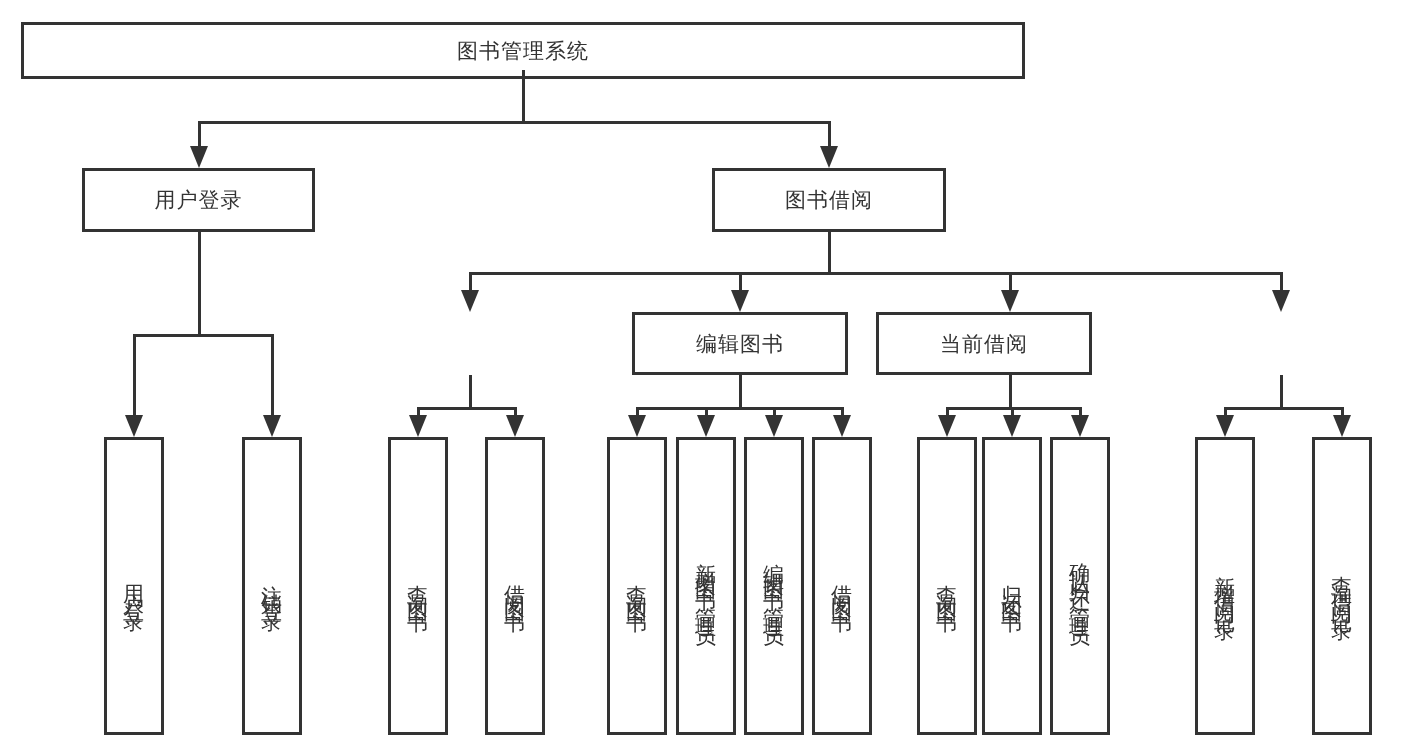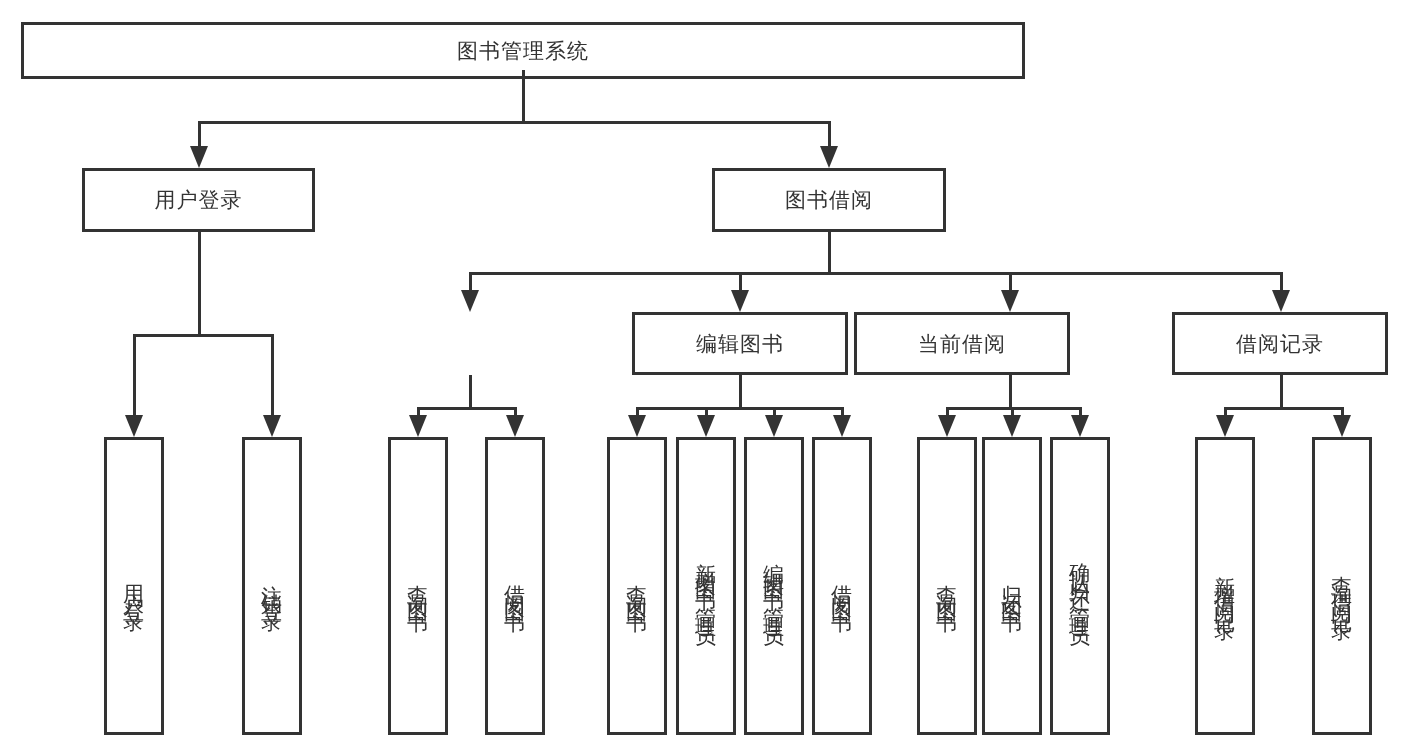--- a/index.html
+++ b/index.html
@@ -51,22 +51,21 @@
 <body>
 
 <div class="canvas">
 
   <div class="node nh" style="left:21px;top:22px;width:1004px;height:57px">图书管理系统</div>
 
   <div class="node nh" style="left:82px;top:168px;width:233px;height:64px">用户登录</div>
   <div class="node nh" style="left:712px;top:168px;width:234px;height:64px">图书借阅</div>
 
   <div class="node nh" style="left:632px;top:312px;width:216px;height:63px">编辑图书</div>
-  <div class="node nh" style="left:854px;top:312px;width:216px;height:63px">当前借阅</div>
-  <div class="node nh" style="left:1172px;top:312px;width:216px;height:63px">借阅记录</div>
+  <div class="node nh" style="left:876px;top:312px;width:216px;height:63px">当前借阅</div>
 
   <div class="node nv" style="left:104px;top:437px;width:60px;height:298px">用户登录</div>
   <div class="node nv" style="left:242px;top:437px;width:60px;height:298px">注销登录</div>
 
   <div class="node nv" style="left:388px;top:437px;width:60px;height:298px">查询图书</div>
   <div class="node nv" style="left:485px;top:437px;width:60px;height:298px">借阅图书</div>
 
   <div class="node nv" style="left:607px;top:437px;width:60px;height:298px">查询图书</div>
   <div class="node nv" style="left:676px;top:437px;width:60px;height:298px">新增图书（管理员）</div>
   <div class="node nv" style="left:744px;top:437px;width:60px;height:298px">编辑图书（管理员）</div>

